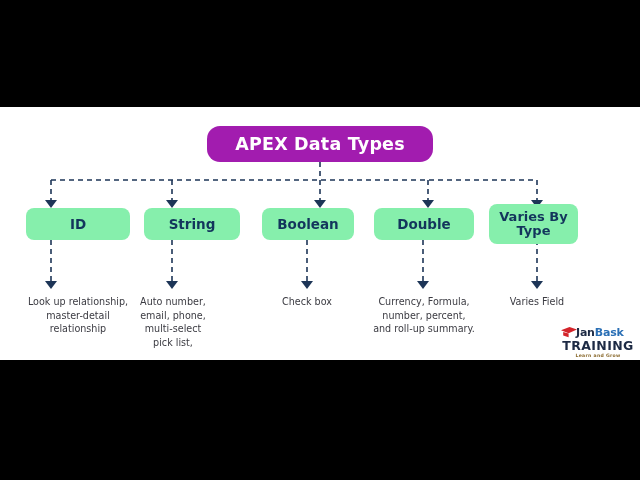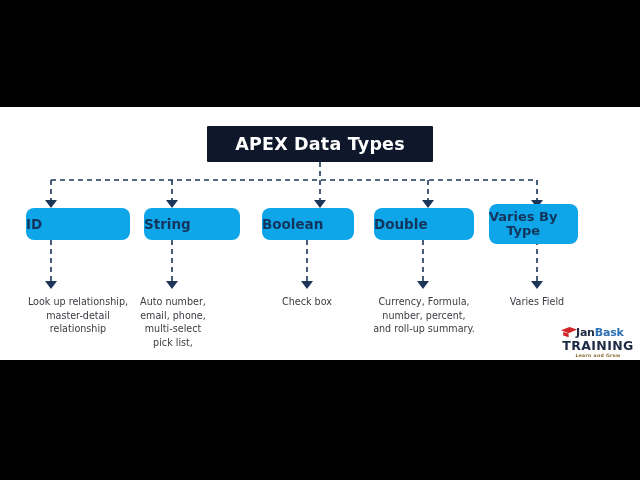--- a/index.html
+++ b/index.html
@@ -39,22 +39,22 @@
   #letterbox-top { top: 0; height: 107px; }
   #letterbox-bottom { top: 360px; height: 120px; }
 
   
   #title-box {
     position: absolute;
     left: 207px;
     top: 19px;
     width: 226px;
     height: 36px;
-    background: #0f172a;
-    border-radius: 1px;
+    background: #a21caf;
+    border-radius: 13px;
     display: flex;
     align-items: center;
     justify-content: center;
   }
   #title-box .title-text {
     color: #ffffff;
     font-size: 17.5px;
     font-weight: bold;
     letter-spacing: 0.2px;
     white-space: nowrap;
@@ -68,24 +68,25 @@
     width: 640px;
     height: 253px;
     pointer-events: none;
   }
 
   
   .cat-box {
     position: absolute;
     top: 101px;
     height: 32px;
-    background: #0ea5e9;
+    background: #86efac;
     border-radius: 8px;
     display: flex;
     align-items: center;
+    justify-content: center;
     text-align: center;
   }
   .cat-box .cat-label {
     color: #13355c;
     font-size: 13.5px;
     font-weight: bold;
     line-height: 14px;
     white-space: pre-line;
   }
   .cat-box.two-line .cat-label { font-size: 13px; }

